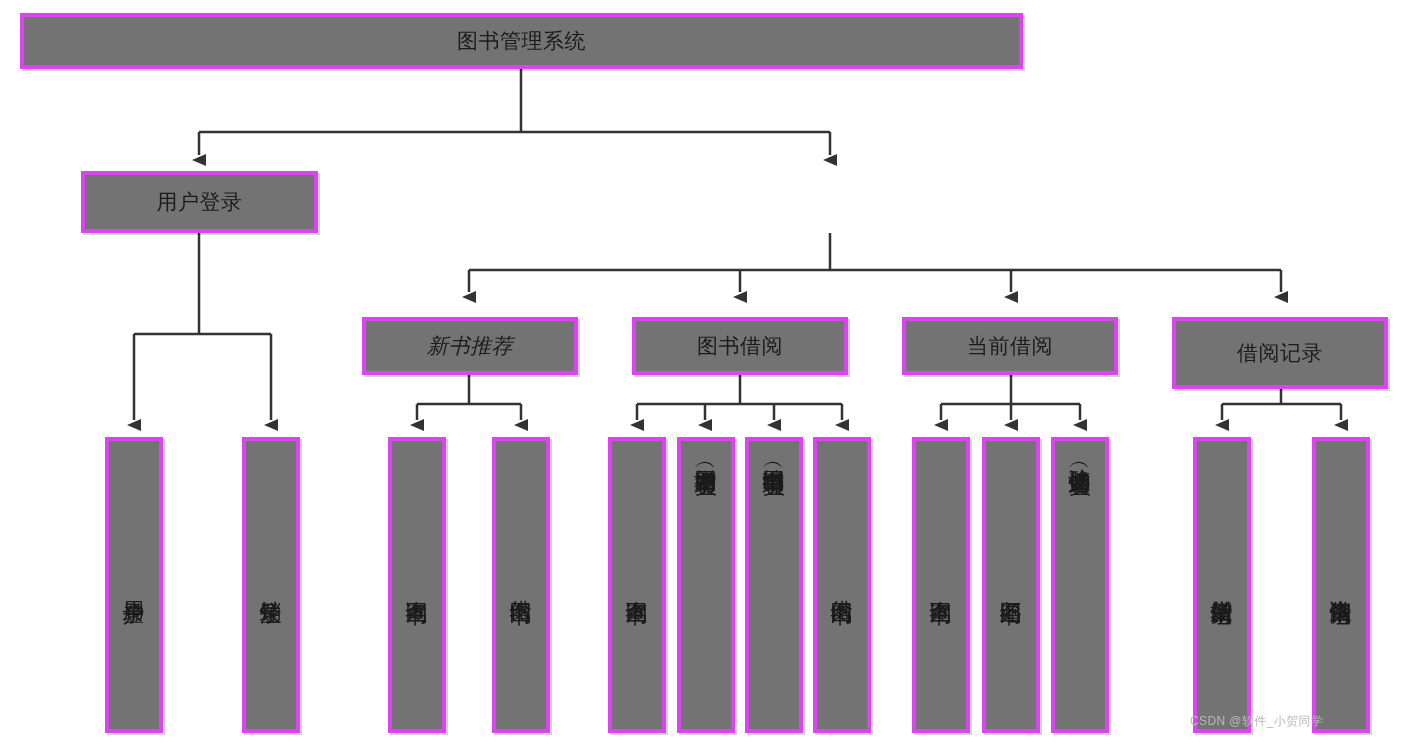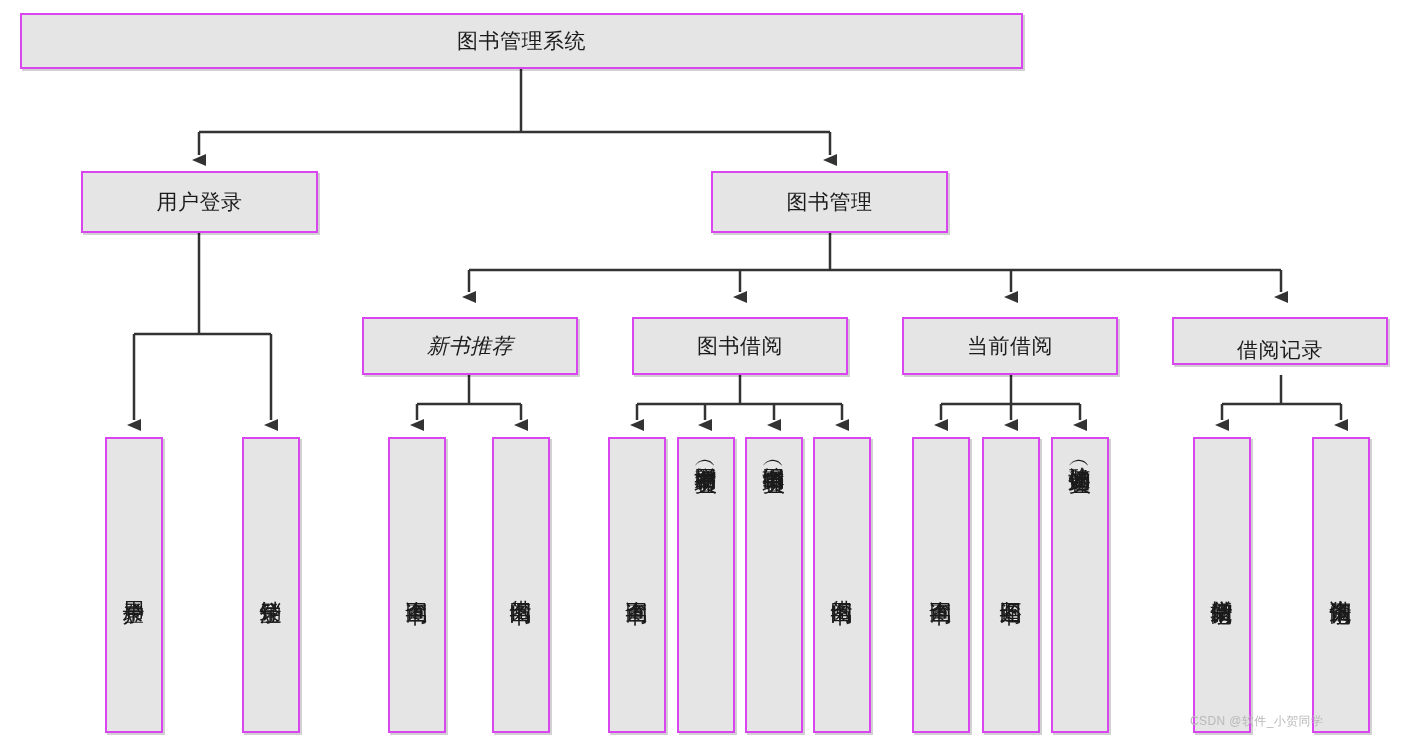--- a/index.html
+++ b/index.html
@@ -16,22 +16,22 @@
   }
   svg#wires{
     position:absolute;
     left:0; top:0;
     width:1405px; height:747px;
     pointer-events:none;
   }
   .node{
     position:absolute;
     box-sizing:border-box;
-    background:#e5e5e5;
-    border:2px solid #d946ef;
+    background:#737373;
+    border:4px solid #d946ef;
     box-shadow:2px 2px 0 rgba(0,0,0,0.18);
     display:flex;
     align-items:center;
     justify-content:center;
     z-index:2;
   }
   .node .lbl{
     font-size:21px;
     line-height:1.18;
     letter-spacing:0.5px;
@@ -123,34 +123,31 @@
     </g>
   </svg>
 
   <div class="node" style="left:20px; top:13px; width:1003px; height:56px;">
     <span class="lbl">图书管理系统</span>
   </div>
 
   <div class="node" style="left:81px; top:171px; width:237px; height:62px;">
     <span class="lbl">用户登录</span>
   </div>
-  <div class="node" style="left:711px; top:171px; width:237px; height:62px;">
-    <span class="lbl">图书管理</span>
-  </div>
 
   <div class="node" style="left:362px; top:317px; width:216px; height:58px;font-style:italic;">
     <span class="lbl">新书推荐</span>
   </div>
   <div class="node" style="left:632px; top:317px; width:216px; height:58px;">
     <span class="lbl">图书借阅</span>
   </div>
   <div class="node" style="left:902px; top:317px; width:216px; height:58px;">
     <span class="lbl">当前借阅</span>
   </div>
-  <div class="node" style="left:1172px; top:317px; width:216px; height:48px;align-items:flex-end;">
+  <div class="node" style="left:1172px; top:317px; width:216px; height:72px;">
     <span class="lbl">借阅记录</span>
   </div>
 
   <div class="node vert mid" style="left:105px; top:437px; width:58px; height:296px;">
     <span class="lbl">用户登录</span>
   </div>
   <div class="node vert mid" style="left:242px; top:437px; width:58px; height:296px;">
     <span class="lbl">注销登录</span>
   </div>
 

